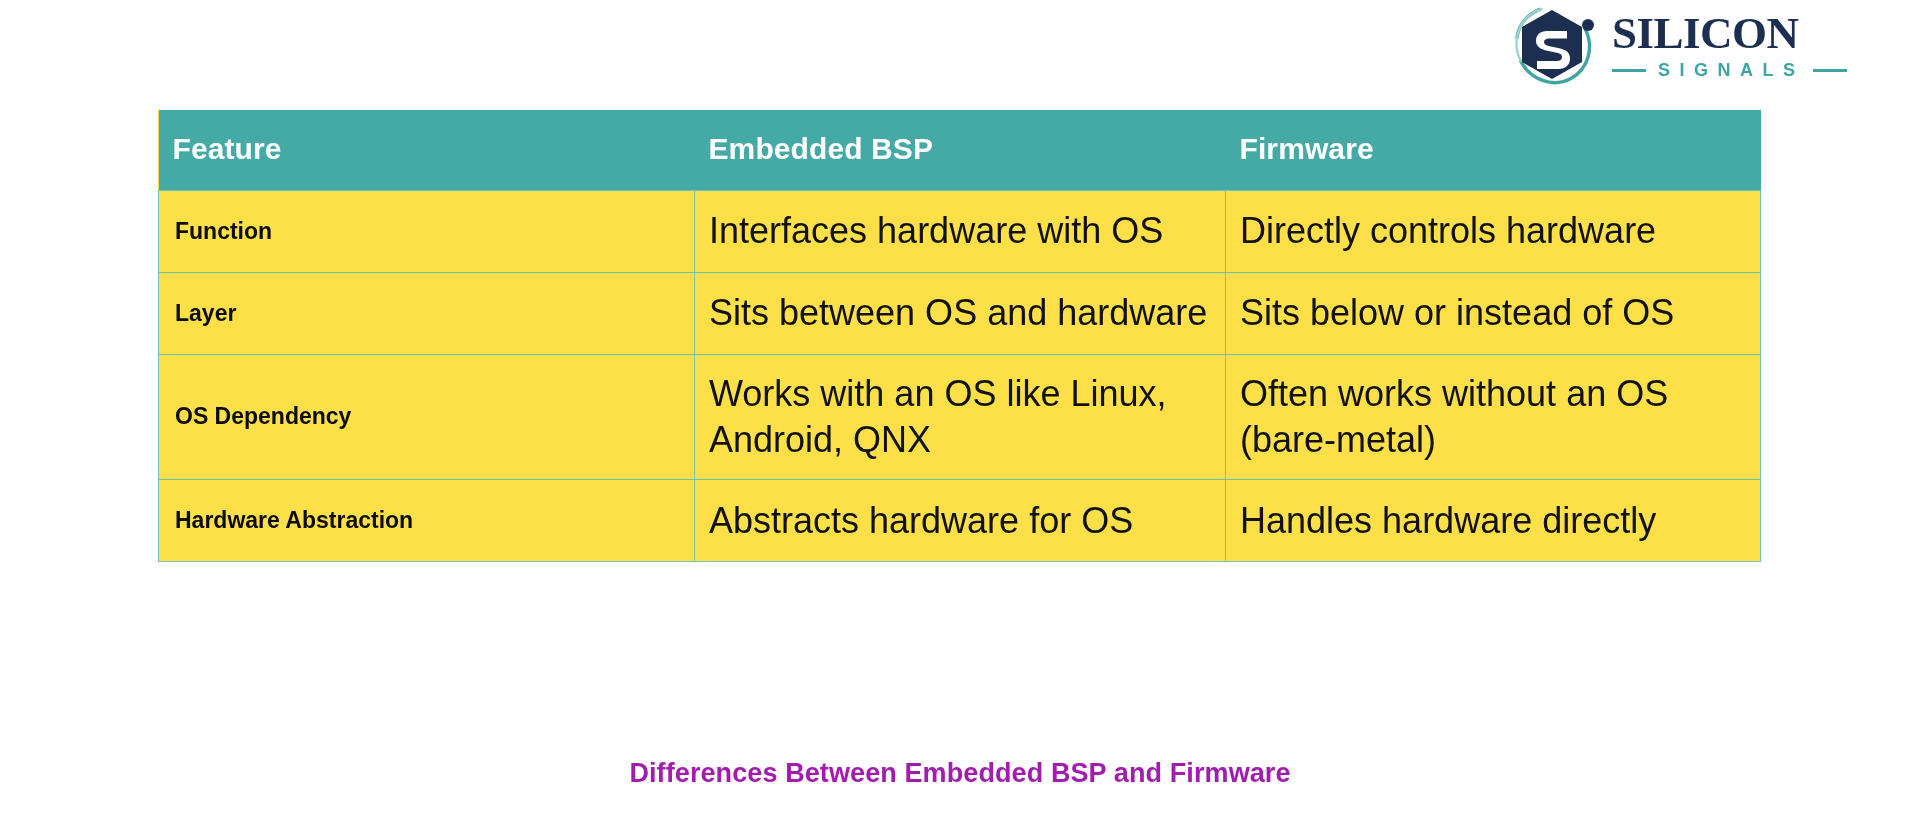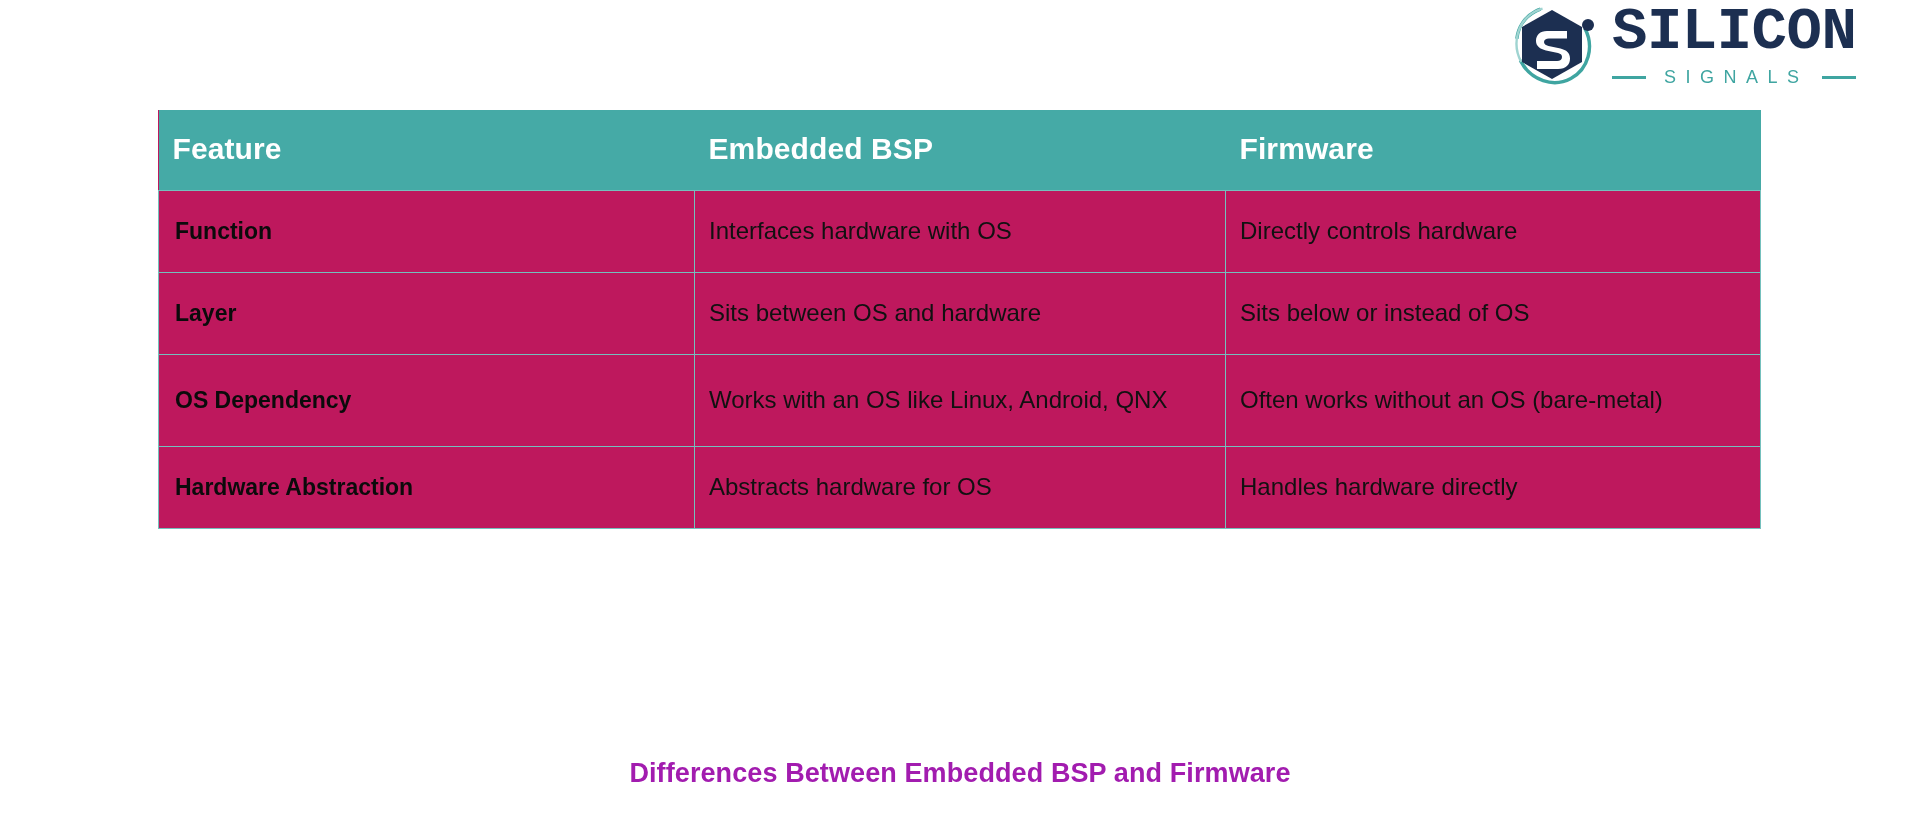--- a/index.html
+++ b/index.html
@@ -35,65 +35,65 @@
   }
   .brand-mark svg { display: block; }
 
   .brand-words {
     display: flex;
     flex-direction: column;
     justify-content: center;
     padding-top: 2px;
   }
   .brand-silicon {
-    font-family: Liberation Mono, monospace;
-    font-weight: bold;
-    font-size: 59px;
+    font-family: Liberation Serif, serif;
+    font-weight: bold;
+    font-size: 45px;
     letter-spacing: -0.5px;
     color: #1c2f51;
     line-height: 0.98;
     white-space: nowrap;
   }
   .brand-signals-row {
     display: flex;
     align-items: center;
     gap: 8px;
     margin-top: 5px;
   }
   .brand-rule {
     height: 3px;
     background: #3fa5a1;
     flex: 0 0 auto;
   }
   .brand-rule.left { width: 34px; }
   .brand-rule.right { width: 34px; }
   .brand-signals {
     font-family: "Liberation Sans", sans-serif;
-    font-weight: normal;
+    font-weight: bold;
     font-size: 18px;
     letter-spacing: 9.5px;
     color: #3fa5a1;
     white-space: nowrap;
     flex: 1 1 auto;
     text-align: center;
     padding-left: 4px;
   }
 
   
   .table-wrap {
     position: absolute;
     left: 158px;
     top: 110px;
     width: 1602px;
   }
   table.cmp {
     border-collapse: collapse;
     table-layout: fixed;
     width: 1602px;
-    background: #be185d;
+    background: #fde047;
   }
   table.cmp col.c-feature  { width: 536px; }
   table.cmp col.c-bsp      { width: 531px; }
   table.cmp col.c-firmware { width: 535px; }
 
   table.cmp thead th {
     background: #45aaa6;
     color: #ffffff;
     font-weight: bold;
     font-size: 30px;
@@ -102,21 +102,21 @@
     border: none;
     letter-spacing: 0.1px;
     line-height: 1.0;
     vertical-align: middle;
   }
 
   table.cmp tbody td {
     border: 1px solid #74c0bd;
     vertical-align: middle;
     padding: 16px 16px 16px 14px;
-    font-size: 24px;
+    font-size: 36px;
     color: #111111;
     line-height: 1.28;
   }
   table.cmp tbody td.feature-cell {
     font-weight: bold;
     color: #0b0b0b;
     font-size: 23px;
     padding-left: 16px;
   }
   table.cmp tbody tr { height: 82px; }

